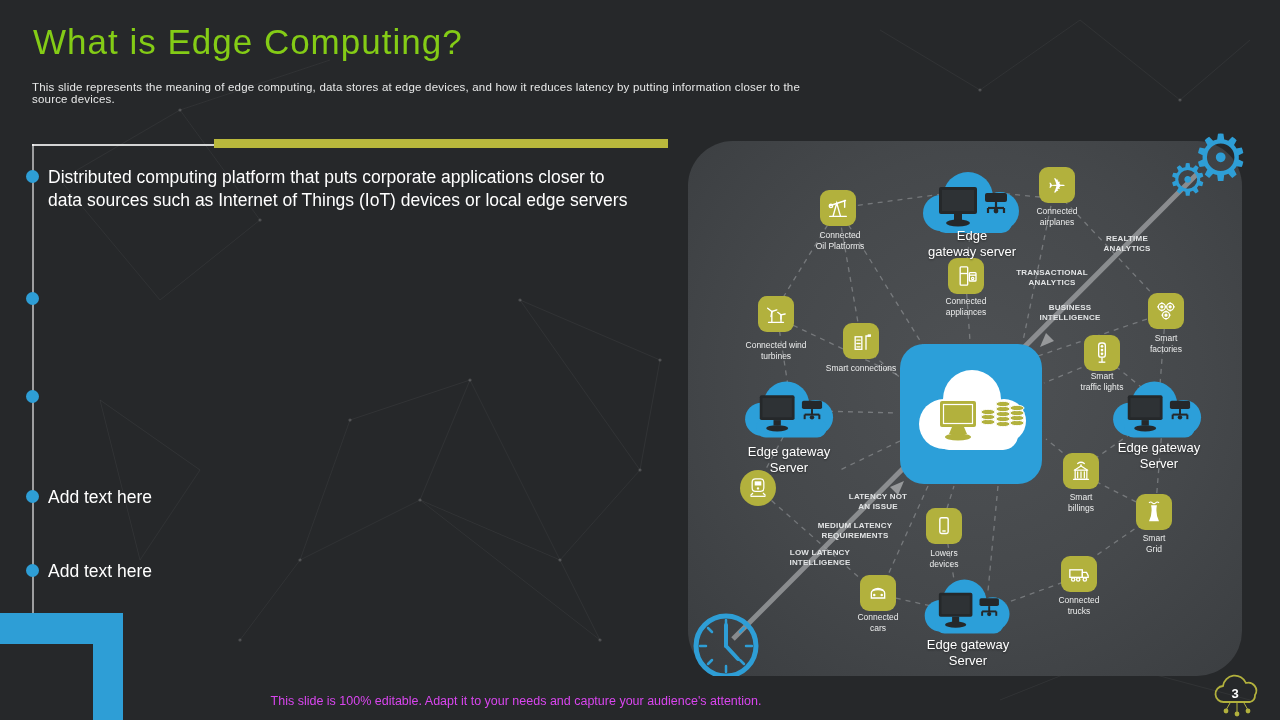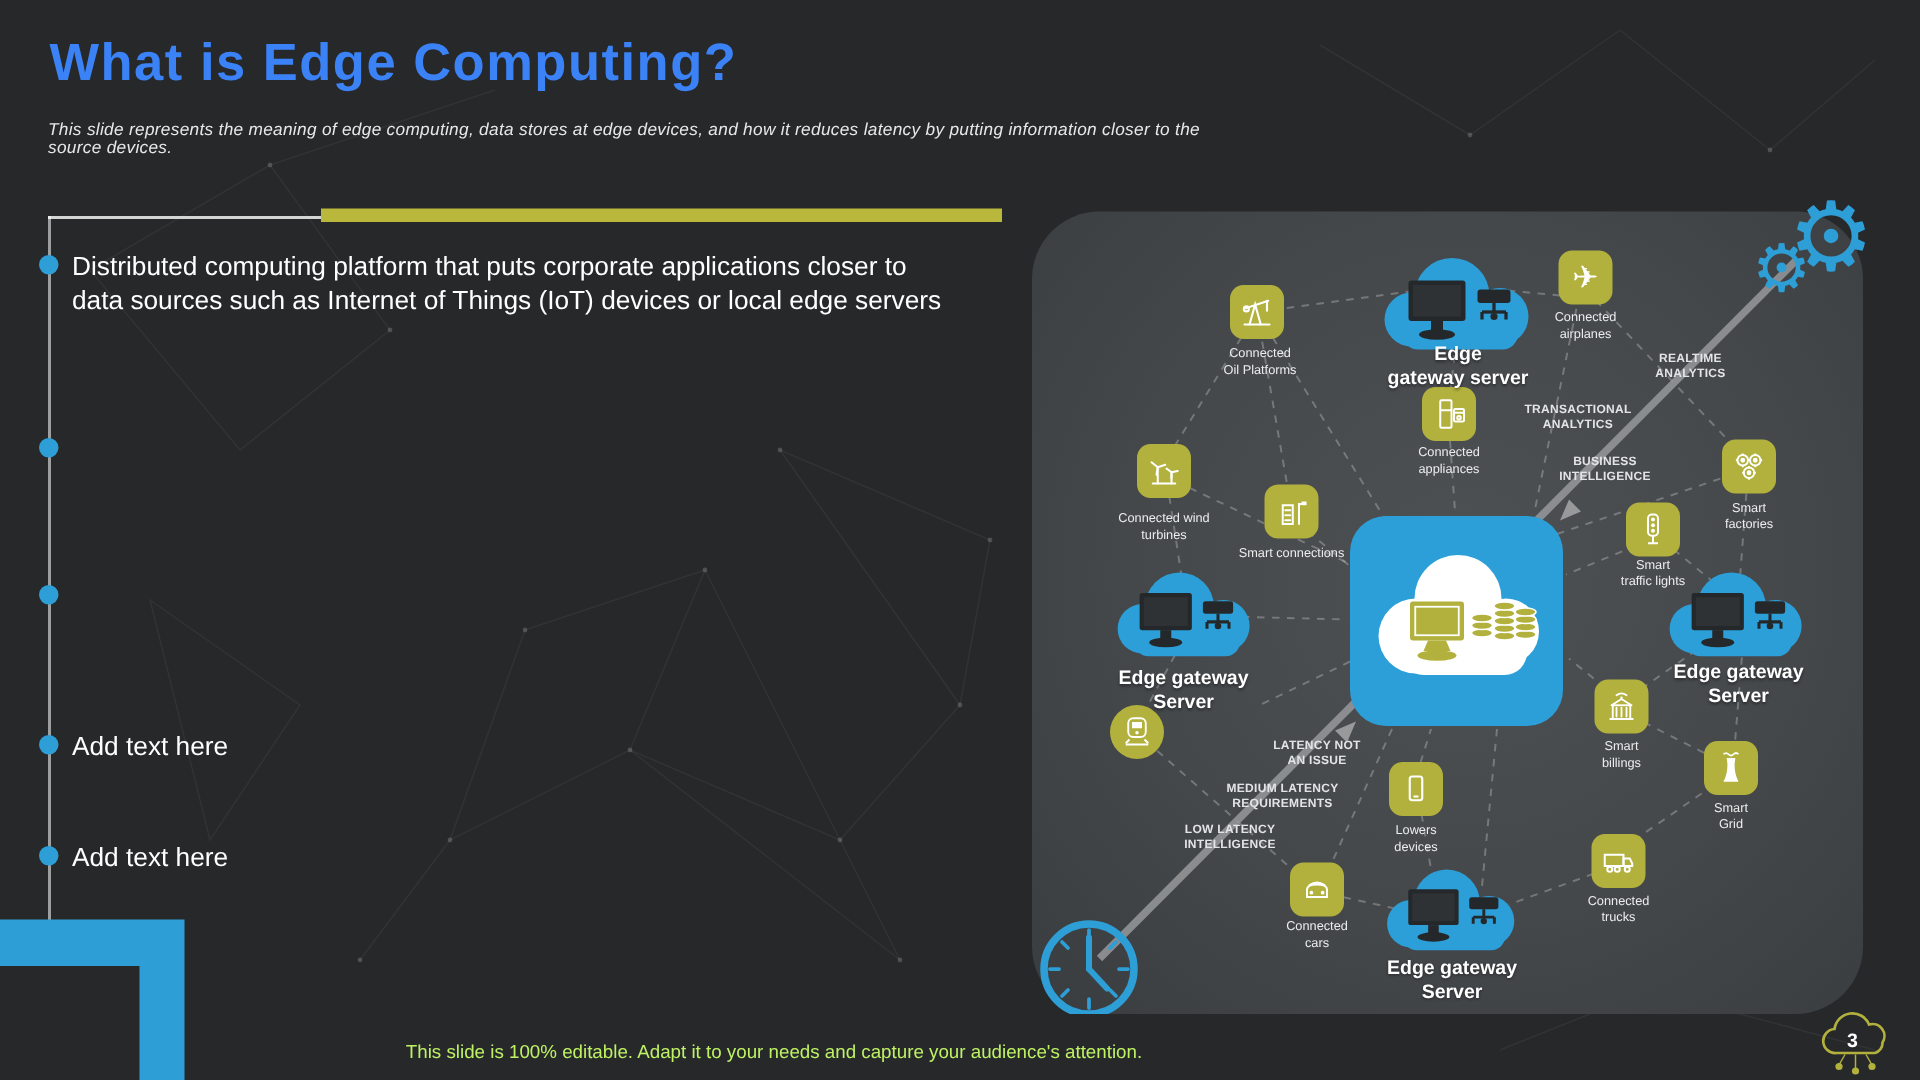--- a/index.html
+++ b/index.html
@@ -5,42 +5,42 @@
   html,body{margin:0;padding:0;background:#1b1d1e;}
   .slide{
     position:relative;width:1280px;height:720px;overflow:hidden;
     background:#26282a;
     font-family:"Liberation Sans", sans-serif;
   }
   .bg-pattern{position:absolute;left:0;top:0;z-index:0;}
   
   .title{
     position:absolute;left:33px;top:22px;margin:0;z-index:3;
-    font-size:35px;font-weight:700;letter-spacing:1px;color:#3b82f6;
+    font-size:35px;font-weight:400;letter-spacing:1px;color:#84cc16;
   }
   .subtitle{
     position:absolute;left:32px;top:81px;margin:0;z-index:3;width:800px;
-    font-size:11.5px;color:#e7e8e8;letter-spacing:.2px;font-style:italic;
+    font-size:11.5px;color:#e7e8e8;letter-spacing:.2px;
   }
   .hairline-h{position:absolute;left:32px;top:144px;width:183px;height:1.5px;background:rgba(255,255,255,.8);z-index:3;}
   .hairline-v{position:absolute;left:32px;top:144px;width:1.5px;height:490px;background:rgba(255,255,255,.55);z-index:3;}
   .accent-bar{position:absolute;left:214px;top:139px;width:454px;height:9px;background:#b9b83c;z-index:3;}
   .dot{position:absolute;left:26px;width:13px;height:13px;border-radius:50%;background:#2e9ed6;z-index:4;}
   .bullet{position:absolute;left:48px;width:592px;margin:0;z-index:4;color:#fff;font-size:17.5px;line-height:1.3;}
   .bullet b{font-size:19px;}
   
   .panel{
     position:absolute;left:688px;top:141px;width:554px;height:535px;z-index:1;
     border-radius:45px;
     background:radial-gradient(ellipse at 52% 45%, #4e5154 0%, #45484b 55%, #3a3d40 100%);
   }
   .mesh{position:absolute;left:688px;top:141px;z-index:2;}
   .cloud{position:absolute;z-index:3;}
   .cloud-label{
-    position:absolute;z-index:4;font-size:13px;font-weight:700;color:#fff;
+    position:absolute;z-index:4;font-size:13px;font-weight:400;color:#fff;
     text-align:center;white-space:pre-line;line-height:1.2;text-shadow:0 1px 2px rgba(0,0,0,.45);
   }
   .hub{position:absolute;left:900px;top:344px;width:142px;height:140px;z-index:3;}
   .tile{
     position:absolute;width:36px;height:36px;border-radius:9px;background:#b2b13d;z-index:3;
     display:flex;align-items:center;justify-content:center;
   }
   .tile.round{border-radius:50%;}
   .tile svg{width:30px;height:30px;display:block;}
   .tile .glyph-char{color:#fff;font-size:21px;line-height:1;}
@@ -53,21 +53,21 @@
     text-align:center;white-space:pre-line;line-height:1.3;letter-spacing:.2px;
   }
   .gears{position:absolute;z-index:4;color:#2e9ed6;line-height:1;}
   .gear-big{position:absolute;left:1192px;top:126px;font-size:64px;}
   .gear-small{position:absolute;left:1168px;top:158px;font-size:44px;}
   
   .corner-h{position:absolute;left:0;top:613px;width:123px;height:31px;background:#2e9ed6;z-index:3;}
   .corner-v{position:absolute;left:93px;top:644px;width:30px;height:76px;background:#2e9ed6;z-index:3;}
   .footer{
     position:absolute;left:0;top:694px;width:1032px;margin:0;z-index:3;
-    text-align:center;font-size:12.5px;color:#bef264;
+    text-align:center;font-size:12.5px;color:#d946ef;
   }
   .page-cloud{position:absolute;left:1204px;top:672px;z-index:4;}
 </style>
 </head>
 <body>
 
 <div class="slide">
 
   <svg class="bg-pattern" width="1280" height="720" viewBox="0 0 1280 720">
     <g stroke="#ffffff" stroke-opacity="0.05" stroke-width="1" fill="none">

